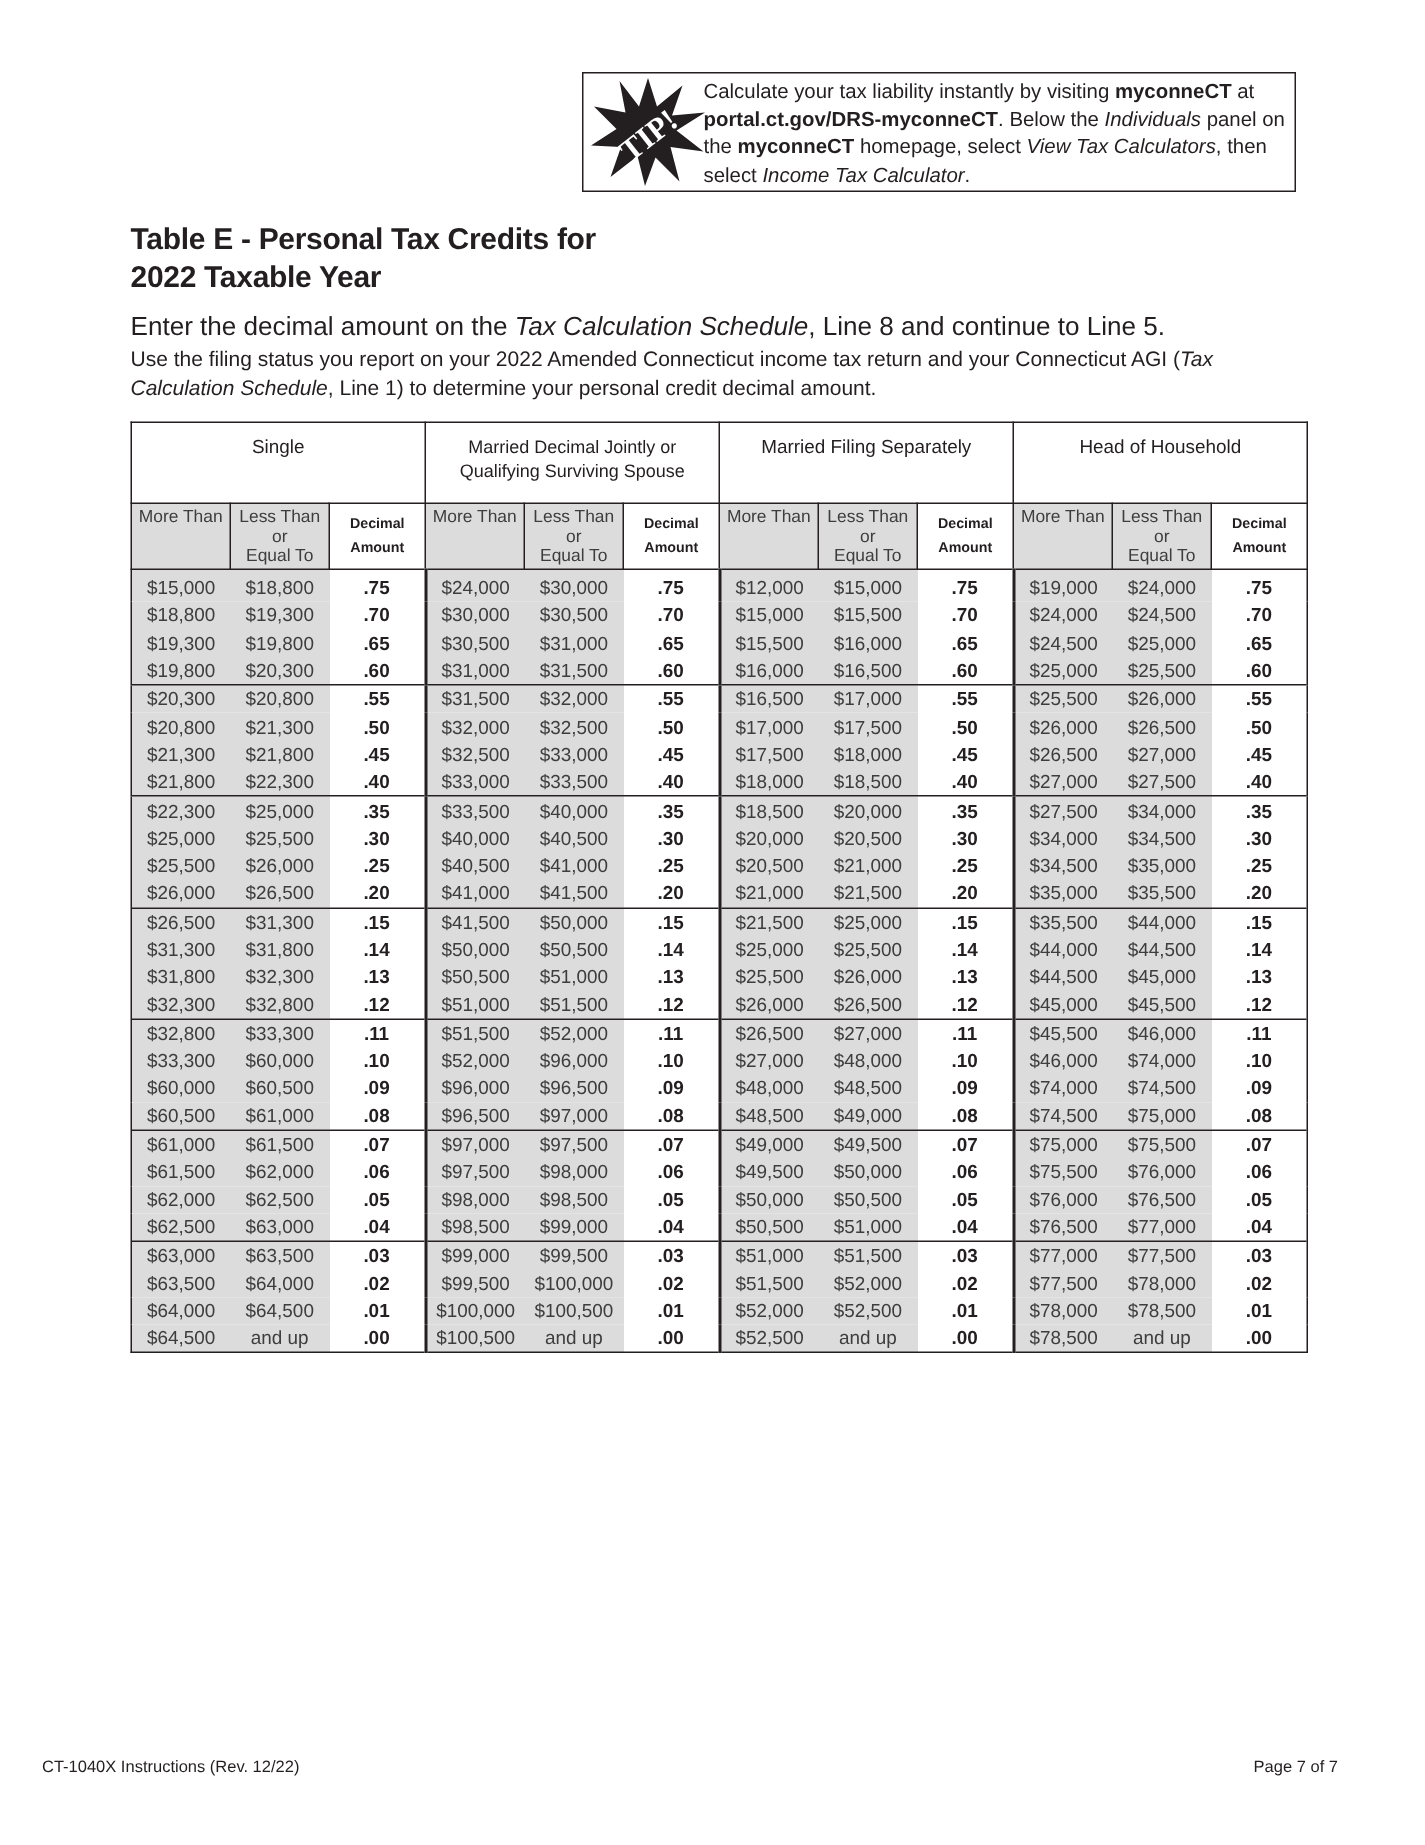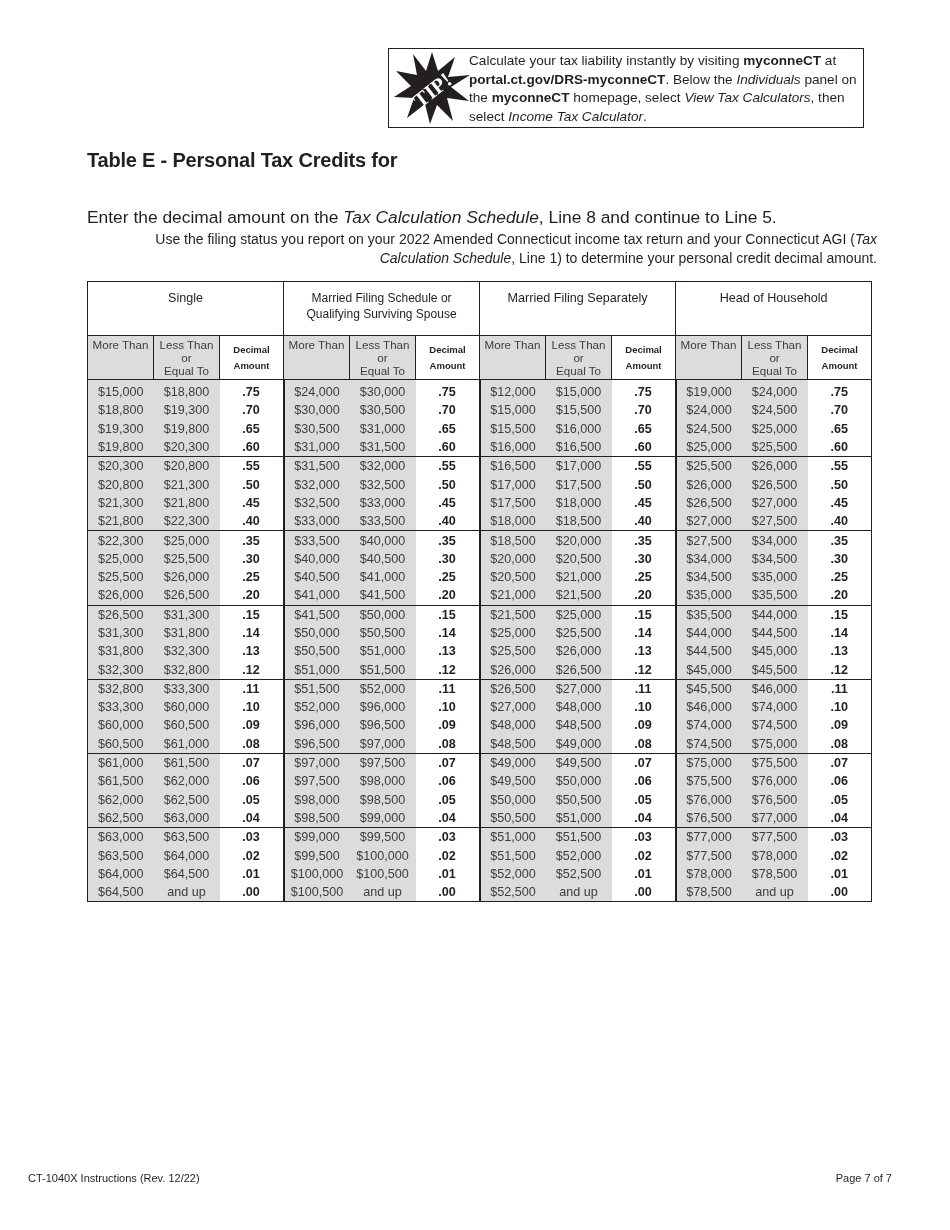--- a/index.html
+++ b/index.html
@@ -2,21 +2,21 @@
 <html><head>
 <meta charset="utf-8">
 <style>
   html, body { margin:0; padding:0; background:#fff; }
   body { width:950px; height:1230px; position:relative; font-family:"Liberation Sans", sans-serif; color:#231f20; overflow:hidden; }
   .tip-box { position:absolute; left:388px; top:48px; width:476px; height:80px; border:1.5px solid #231f20; box-sizing:border-box; }
   .tip-star { position:absolute; left:4px; top:2px; width:78px; height:74px; }
   .tip-text { position:absolute; left:80px; top:3px; width:392px; font-size:13.6px; line-height:18.6px; }
   .title { position:absolute; left:87px; top:148px; font-size:20px; font-weight:bold; line-height:25px; letter-spacing:-0.2px; }
   .lead { position:absolute; left:87px; top:206px; font-size:17.4px; line-height:22px; }
-  .sub { position:absolute; left:87px; top:230px; width:790px; font-size:14px; line-height:19px;text-align:right; }
+  .sub { position:absolute; left:87px; top:230px; width:790px; font-size:14px; line-height:19px; }
   table.credits { position:absolute; left:87px; top:281px; width:780px; border-collapse:collapse; table-layout:fixed; font-size:12.5px; }
   table.credits td, table.credits th { padding:0; text-align:center; }
   .grp-head th { height:45px; font-size:12.6px; font-weight:normal; vertical-align:top; padding-top:8px !important; border:1.5px solid #231f20; line-height:16px; }
   .grp-head th.small { font-size:12px; }
   .agi-head td { background:#dcdcdc; font-size:11.6px; height:17px; border:1px solid #231f20; border-bottom:none; color:#3d3d3d; }
   .agi-head td.dec { background:#fff; border-left:1px solid #231f20; border-bottom:none; }
   .col-head td { font-size:11.6px; line-height:13px; vertical-align:top; padding-top:2px !important; height:41px; border-bottom:1.5px solid #231f20; color:#3d3d3d; }
   .col-head td.agi { background:#dcdcdc; border:1px solid #231f20; border-bottom:1.5px solid #231f20; }
   .col-head td.dec { font-size:9.5px; font-weight:bold; line-height:16px; vertical-align:middle; padding-top:0 !important; color:#231f20; }
   tbody.rows td { height:18.3px; font-size:12.6px; color:#3d3d3d; }
@@ -38,20 +38,21 @@
     <polygon fill="#231f20" points="39,1 45,20 62,6 55,26 77,24 58,36 76,50 54,47 60,70 44,54 37,73 32,53 14,67 21,47 1,46 18,35 3,20 24,24 20,3 33,20"></polygon>
     <text x="40" y="46" fill="#fff" font-family="Liberation Serif, serif" font-weight="bold" font-size="21" text-anchor="middle" transform="rotate(-38 40 40)">TIP!</text>
   </svg>
   <div class="tip-text">
     <span>Calculate your tax liability instantly by visiting </span><b>myconneCT</b><span> at </span><b>portal.ct.gov/DRS-myconneCT</b><span>. Below the </span><i>Individuals</i><span> panel on the </span><b>myconneCT</b><span> homepage, select </span><i>View Tax Calculators</i><span>, then select </span><i>Income Tax Calculator</i><span>.</span>
   </div>
 </div>
 
 <div class="title">
   <div>Table E - Personal Tax Credits for</div>
+  <div>2022 Taxable Year</div>
 </div>
 
 <div class="lead"><span>Enter the decimal amount on the </span><i>Tax Calculation Schedule</i><span>, Line 8 and continue to Line 5.</span></div>
 
 <div class="sub"><span>Use the filing status you report on your 2022 Amended Connecticut income tax return and your Connecticut AGI (</span><i>Tax Calculation Schedule</i><span>, Line 1) to determine your personal credit decimal amount.</span></div>
 
 <table class="credits">
   <colgroup>
     <col style="width:66px">
       <col style="width:66px">
@@ -66,21 +67,21 @@
       <col style="width:66px">
       <col style="width:64px">
   </colgroup>
   <thead>
     <tr class="grp-head" id="grp-head">
         <th colspan="3" style="border-left: 1.5px solid rgb(35, 31, 32);">
           <div>Single</div>
           <div></div>
         </th>
         <th colspan="3" class="small">
-          <div>Married Filing Schedule or</div>
+          <div>Married Decimal Jointly or</div>
           <div>Qualifying Surviving Spouse</div>
         </th>
         <th colspan="3">
           <div>Married Filing Separately</div>
           <div></div>
         </th>
         <th colspan="3">
           <div>Head of Household</div>
           <div></div>
         </th>

